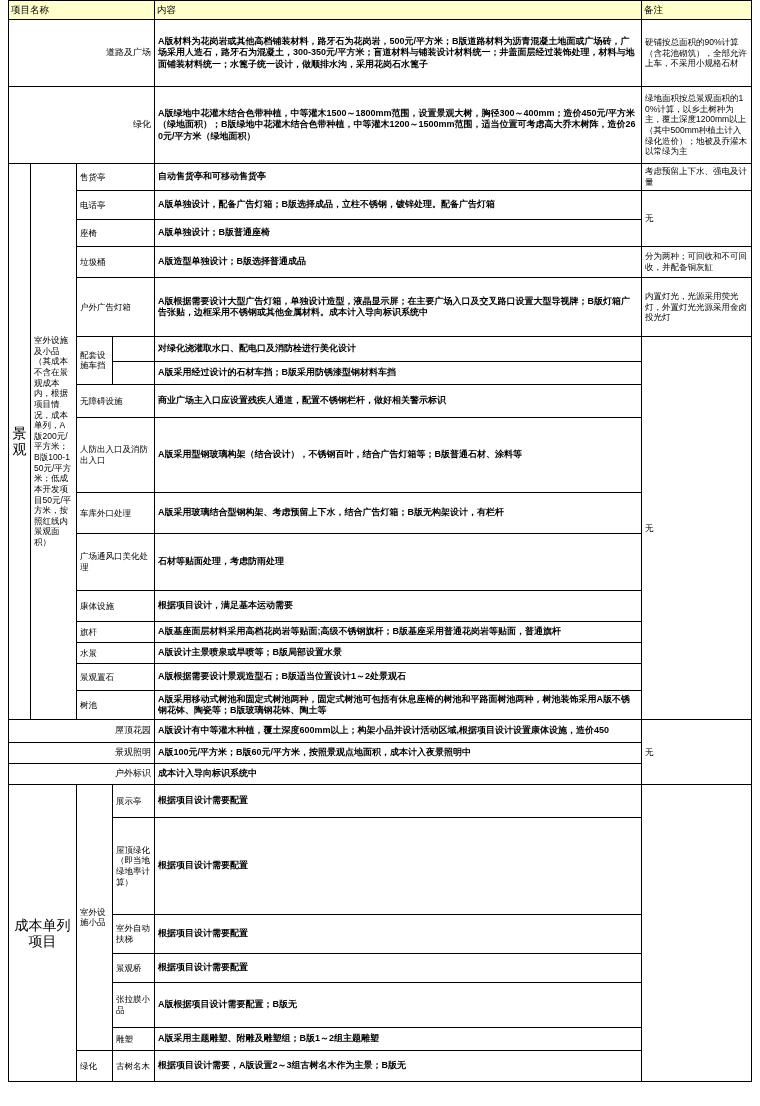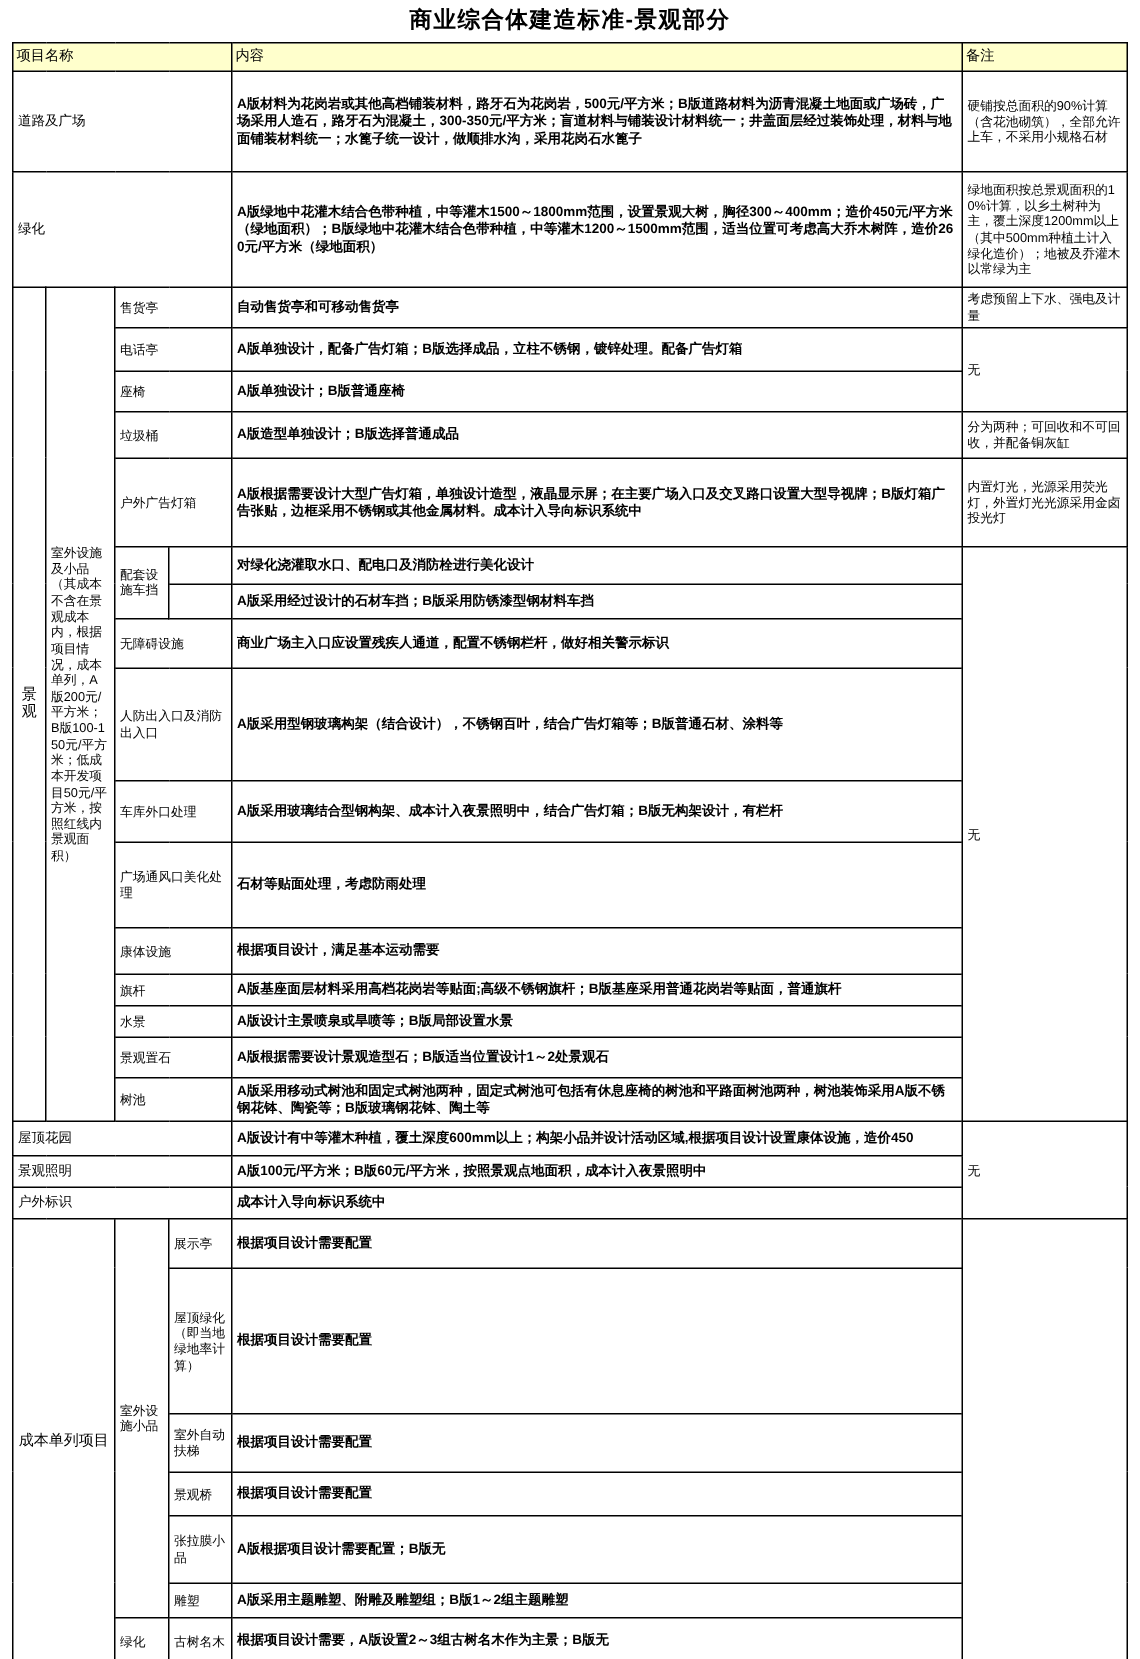--- a/index.html
+++ b/index.html
@@ -31,36 +31,35 @@
     word-break:break-all;
   }
   thead th{
     background:#ffffcc;
     font-weight:normal;
     text-align:left;
     font-size:9.5px;
     padding:3px 2px;
   }
   .v-mid{vertical-align:middle;}
-  .lbl{text-align:left;}
+  .lbl{text-align:right;}
   .lbl-small{font-size:8.5px;}
   .content{text-align:left;font-weight:bold;}
   .note{text-align:left;font-size:8.5px;margin-left:23px;}
   .vert{
     text-align:center;
-    font-size:10px;
+    font-size:14px;
     line-height:1.15;
   }
 </style>
 </head>
 <body>
 
 <div class="page">
 
-  <div class="doc-title">商业综合体建造标准-景观部分</div>
 
   <table>
     <colgroup>
       <col style="width:22px">
       <col style="width:46px">
       <col style="width:36px">
       <col style="width:42px">
       <col style="width:487px">
       <col style="width:110px">
     </colgroup>
@@ -135,21 +134,21 @@
         <td class="content v-mid">商业广场主入口应设置残疾人通道，配置不锈钢栏杆，做好相关警示标识</td>
       </tr>
 
       <tr>
         <td colspan="2" class="lbl-small v-mid" style="height:70px">人防出入口及消防出入口</td>
         <td class="content v-mid">A版采用型钢玻璃构架（结合设计），不锈钢百叶，结合广告灯箱等；B版普通石材、涂料等</td>
       </tr>
 
       <tr>
         <td colspan="2" class="lbl-small v-mid" style="height:36px">车库外口处理</td>
-        <td class="content v-mid">A版采用玻璃结合型钢构架、成本计入夜景照明中，结合广告灯箱；B版无构架设计，有栏杆</td>
+        <td class="content v-mid">A版采用玻璃结合型钢构架、考虑预留上下水，结合广告灯箱；B版无构架设计，有栏杆</td>
       </tr>
 
       <tr>
         <td colspan="2" class="lbl-small v-mid" style="height:52px">广场通风口美化处理</td>
         <td class="content v-mid">石材等贴面处理，考虑防雨处理</td>
       </tr>
 
       <tr>
         <td colspan="2" class="lbl-small v-mid" style="height:26px">康体设施</td>
         <td class="content v-mid">根据项目设计，满足基本运动需要</td>

